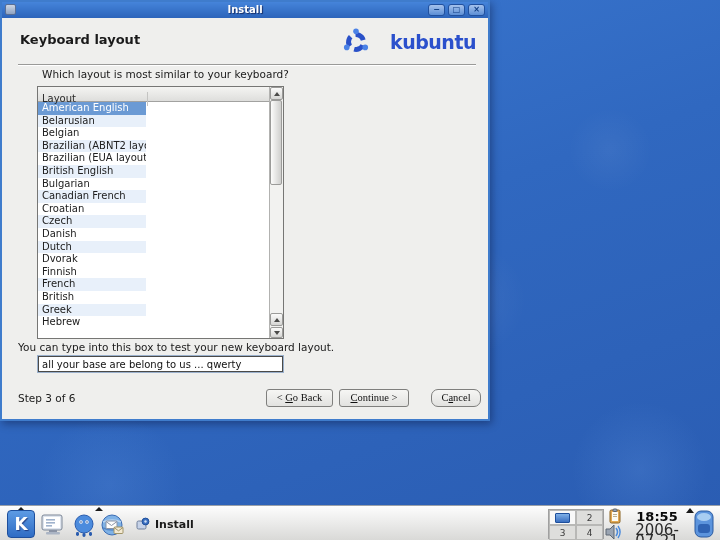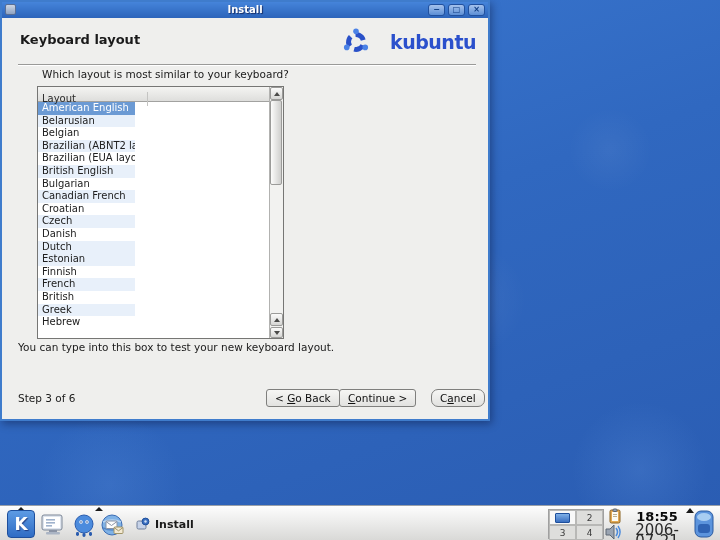--- a/index.html
+++ b/index.html
@@ -50,21 +50,21 @@
   .listbox { position:absolute; left:35px; top:84px; width:247px; height:253px;
     background:#fff; border:1px solid #767674; display:flex; }
   .list-main { flex:1; display:flex; flex-direction:column; overflow:hidden; }
   .list-header { height:15px; background:linear-gradient(#f4f4f2,#dededc);
     border-bottom:1px solid #a2a2a0; position:relative; flex:none; }
   .hdr-cell { display:inline-block; width:110px; height:14px;
     border-right:1px solid #c4c4c2; font-size:10px; color:#2a2a2a;
     padding:1px 0 0 4px; }
   .list-body { flex:1; overflow:hidden; }
   .lrow { height:12.6px; background:#fff; }
-  .lcell { width:97px; height:100%; font-size:10px; color:#202020;
+  .lcell { width:108px; height:100%; font-size:10px; color:#202020;
     padding:0 0 0 4px; line-height:12.6px; white-space:nowrap; overflow:hidden; }
   .lrow.alt .lcell { background:#e8f0fa; }
   .lcell.sel { background:#6b9ad4; color:#ffffff; }
 
   
   .scrollbar { width:14px; flex:none; background:#f2f2f0;
     border-left:1px solid #b2b2b0; display:flex; flex-direction:column; }
   .sb-btn { height:13px; flex:none; background:linear-gradient(#fbfbfa,#d6d6d4);
     border:1px solid #9b9b99; border-radius:2px;
     display:flex; align-items:center; justify-content:center; }
@@ -83,21 +83,21 @@
   .test-input { position:absolute; left:36px; top:354px; width:245px; height:16px;
     border:1px solid #4a4a48; outline:1px solid #9ab0cc; background:#fff;
     font-family:"DejaVu Sans", sans-serif; font-size:10px; color:#101010;
     padding:0 3px; }
 
   
   .step-label { position:absolute; left:16px; top:390px; font-size:10.5px; color:#1a1a1a; }
   .btn { position:absolute; top:387px; height:18px;
     background:linear-gradient(#f6f6f4,#e2e2e0); border:1px solid #7f7f7d;
     border-radius:3px; font-size:10.5px; color:#101010; text-align:center;
-    line-height:16px; padding:0 8px; }
+    line-height:16px; padding:0 8px;font-family:Liberation Serif, serif; }
   .btn .u { text-decoration:underline; }
   .btn-back { left:264px; min-width:67px; }
   .btn-continue { left:337px; min-width:70px; }
   .btn-cancel { left:429px; min-width:50px;border-radius:7px; }
 
   
   .taskbar { position:absolute; left:0; bottom:0; width:720px; height:35px;
     background:linear-gradient(#fdfdfd,#d9d9d7);
     border-top:1px solid #9aa0a8; display:flex; align-items:center; }
   .panel-arrow { position:absolute; top:1px; width:0; height:0;
@@ -198,22 +198,22 @@
             </div>
             <div class="lrow alt">
               <div class="lcell">Czech</div>
             </div>
             <div class="lrow">
               <div class="lcell">Danish</div>
             </div>
             <div class="lrow alt">
               <div class="lcell">Dutch</div>
             </div>
-            <div class="lrow alt">
-              <div class="lcell">Estonian</div>
+            <div class="lrow">
+              <div class="lcell">Dvorak</div>
             </div>
             <div class="lrow">
               <div class="lcell">Finnish</div>
             </div>
             <div class="lrow alt">
               <div class="lcell">French</div>
             </div>
             <div class="lrow">
               <div class="lcell">British</div>
             </div>
@@ -235,20 +235,21 @@
         <div class="sb-btn">
             <span class="tri-up"></span>
           </div>
         <div class="sb-btn">
             <span class="tri-down"></span>
           </div>
       </div>
     </div>
 
     <div class="test-hint">You can type into this box to test your new keyboard layout.</div>
+    <input class="test-input" type="text" value="all your base are belong to us ... qwerty" style="">
 
     <div class="step-label">Step 3 of 6</div>
 
     <div class="btn btn-back"><span>&lt; </span><span class="u">G</span><span>o Back</span></div>
     <div class="btn btn-continue"><span></span><span class="u">C</span><span>ontinue &gt;</span></div>
     <div class="btn btn-cancel"><span>C</span><span class="u">a</span><span>ncel</span></div>
   </div>
 
   <div class="taskbar">
     <span class="panel-arrow" style="left:17px"></span>

